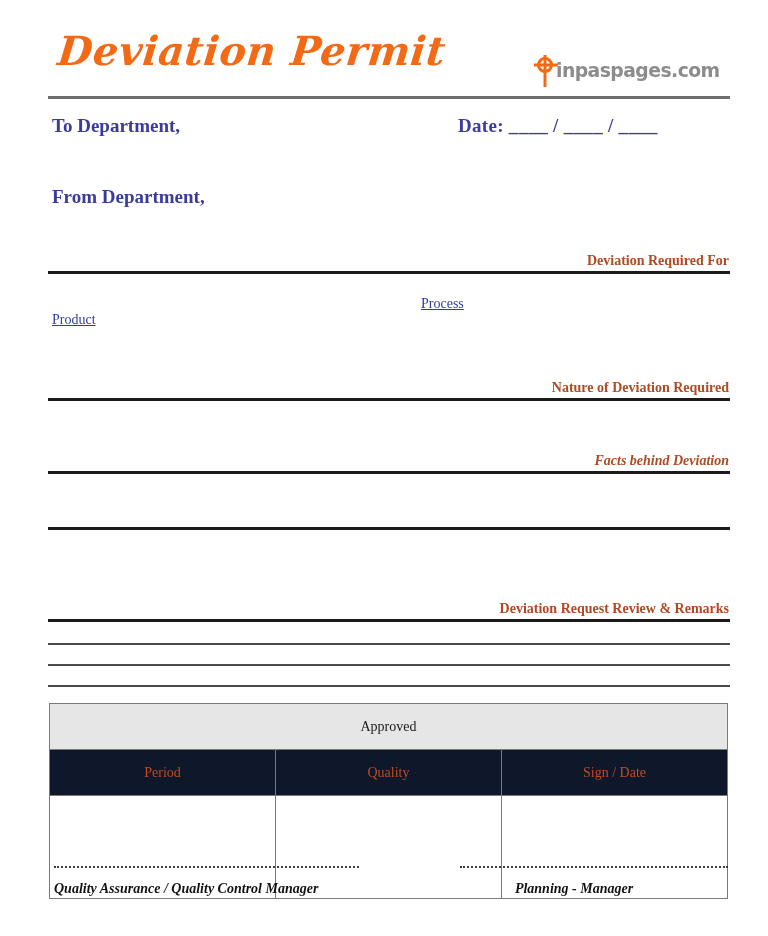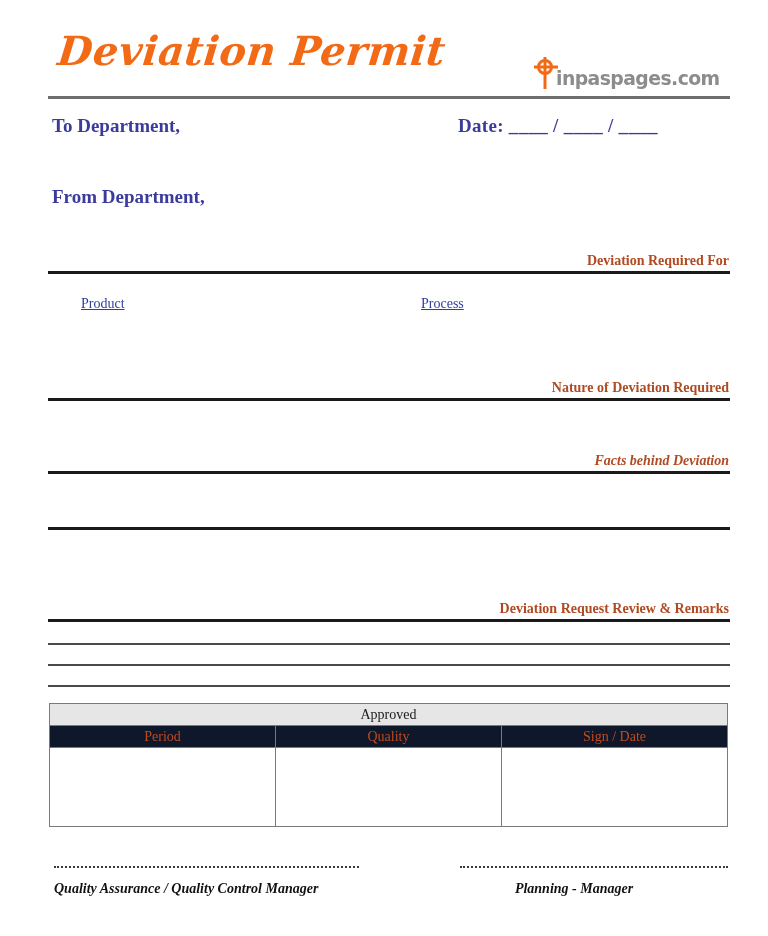--- a/index.html
+++ b/index.html
@@ -43,21 +43,21 @@
     letter-spacing: 0.5px;
     color: #F36A16;
     white-space: nowrap;
     transform: skewX(-6deg);
   }
   .logo {
     position: absolute;
     right: 0px;
     top: 24px;
     display: flex;
-    align-items: flex-end;
+    align-items: center;
     height: 38px;
   }
   .logo-mark {
     position: relative;
     width: 26px;
     height: 34px;
     margin-right: -3px;
   }
   .logo-text {
     font-family: "DejaVu Sans", "Liberation Sans", sans-serif;
@@ -94,21 +94,21 @@
 
   .link-label {
     position: absolute;
     font-family: "Liberation Serif", "DejaVu Serif", serif;
     font-weight: 400;
     font-size: 14px;
     color: #2F3E9E;
     text-decoration: underline;
     white-space: nowrap;
   }
-  .product { left: 52px;  top: 296px; margin-left: 29px; }
+  .product { left: 52px;  top: 312px; }
   .process { left: 421px; top: 296px; }
 
   
   .section {
     position: absolute;
     left: 48px;
     width: 682px;
   }
   .section-label {
     display: block;
@@ -149,21 +149,21 @@
   .approve-table {
     position: absolute;
     left: 49px;
     top: 703px;
     width: 679px;
     border-collapse: collapse;
     table-layout: fixed;
   }
   .approve-table td {
     border: 1px solid #7a7a7a;
-    padding: 0;
+    padding: 12px;
     font-family: "Liberation Serif", "DejaVu Serif", serif;
     font-size: 14px;
     text-align: center;
     vertical-align: middle;
   }
   .th-approved {
     background: #E6E6E6;
     color: #1a1a1a;
     font-weight: 400;
     height: 21px;

